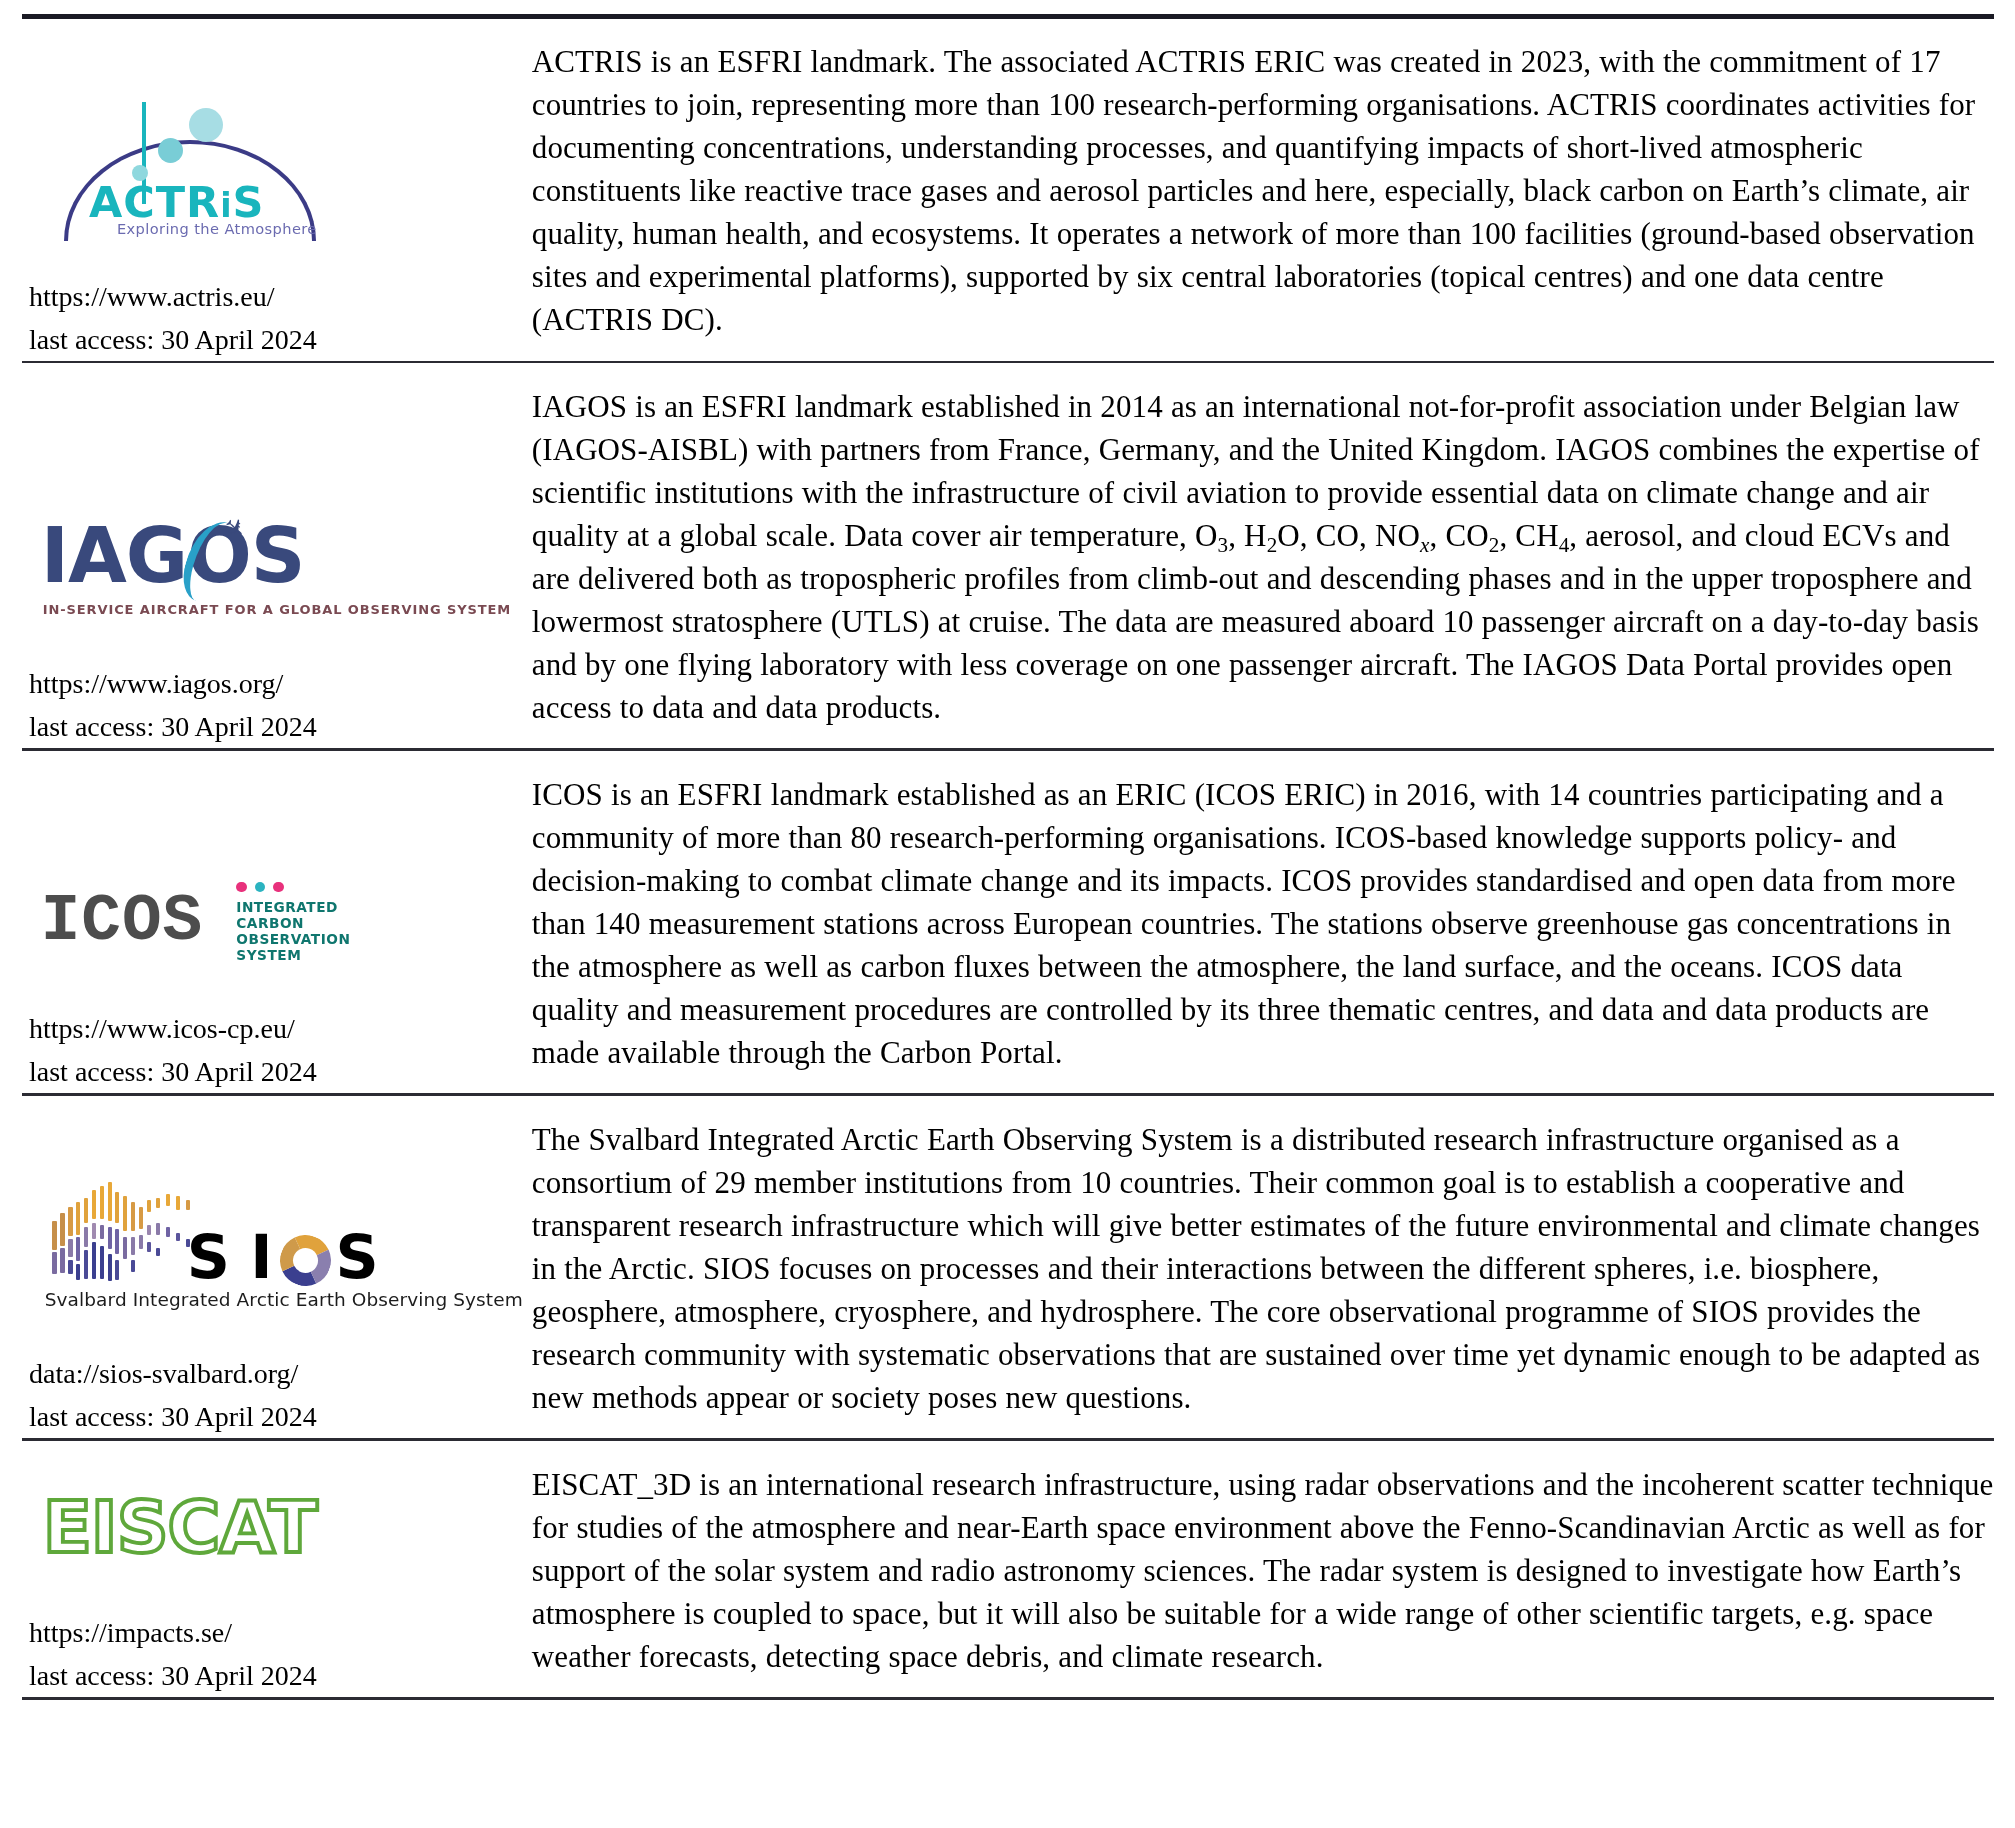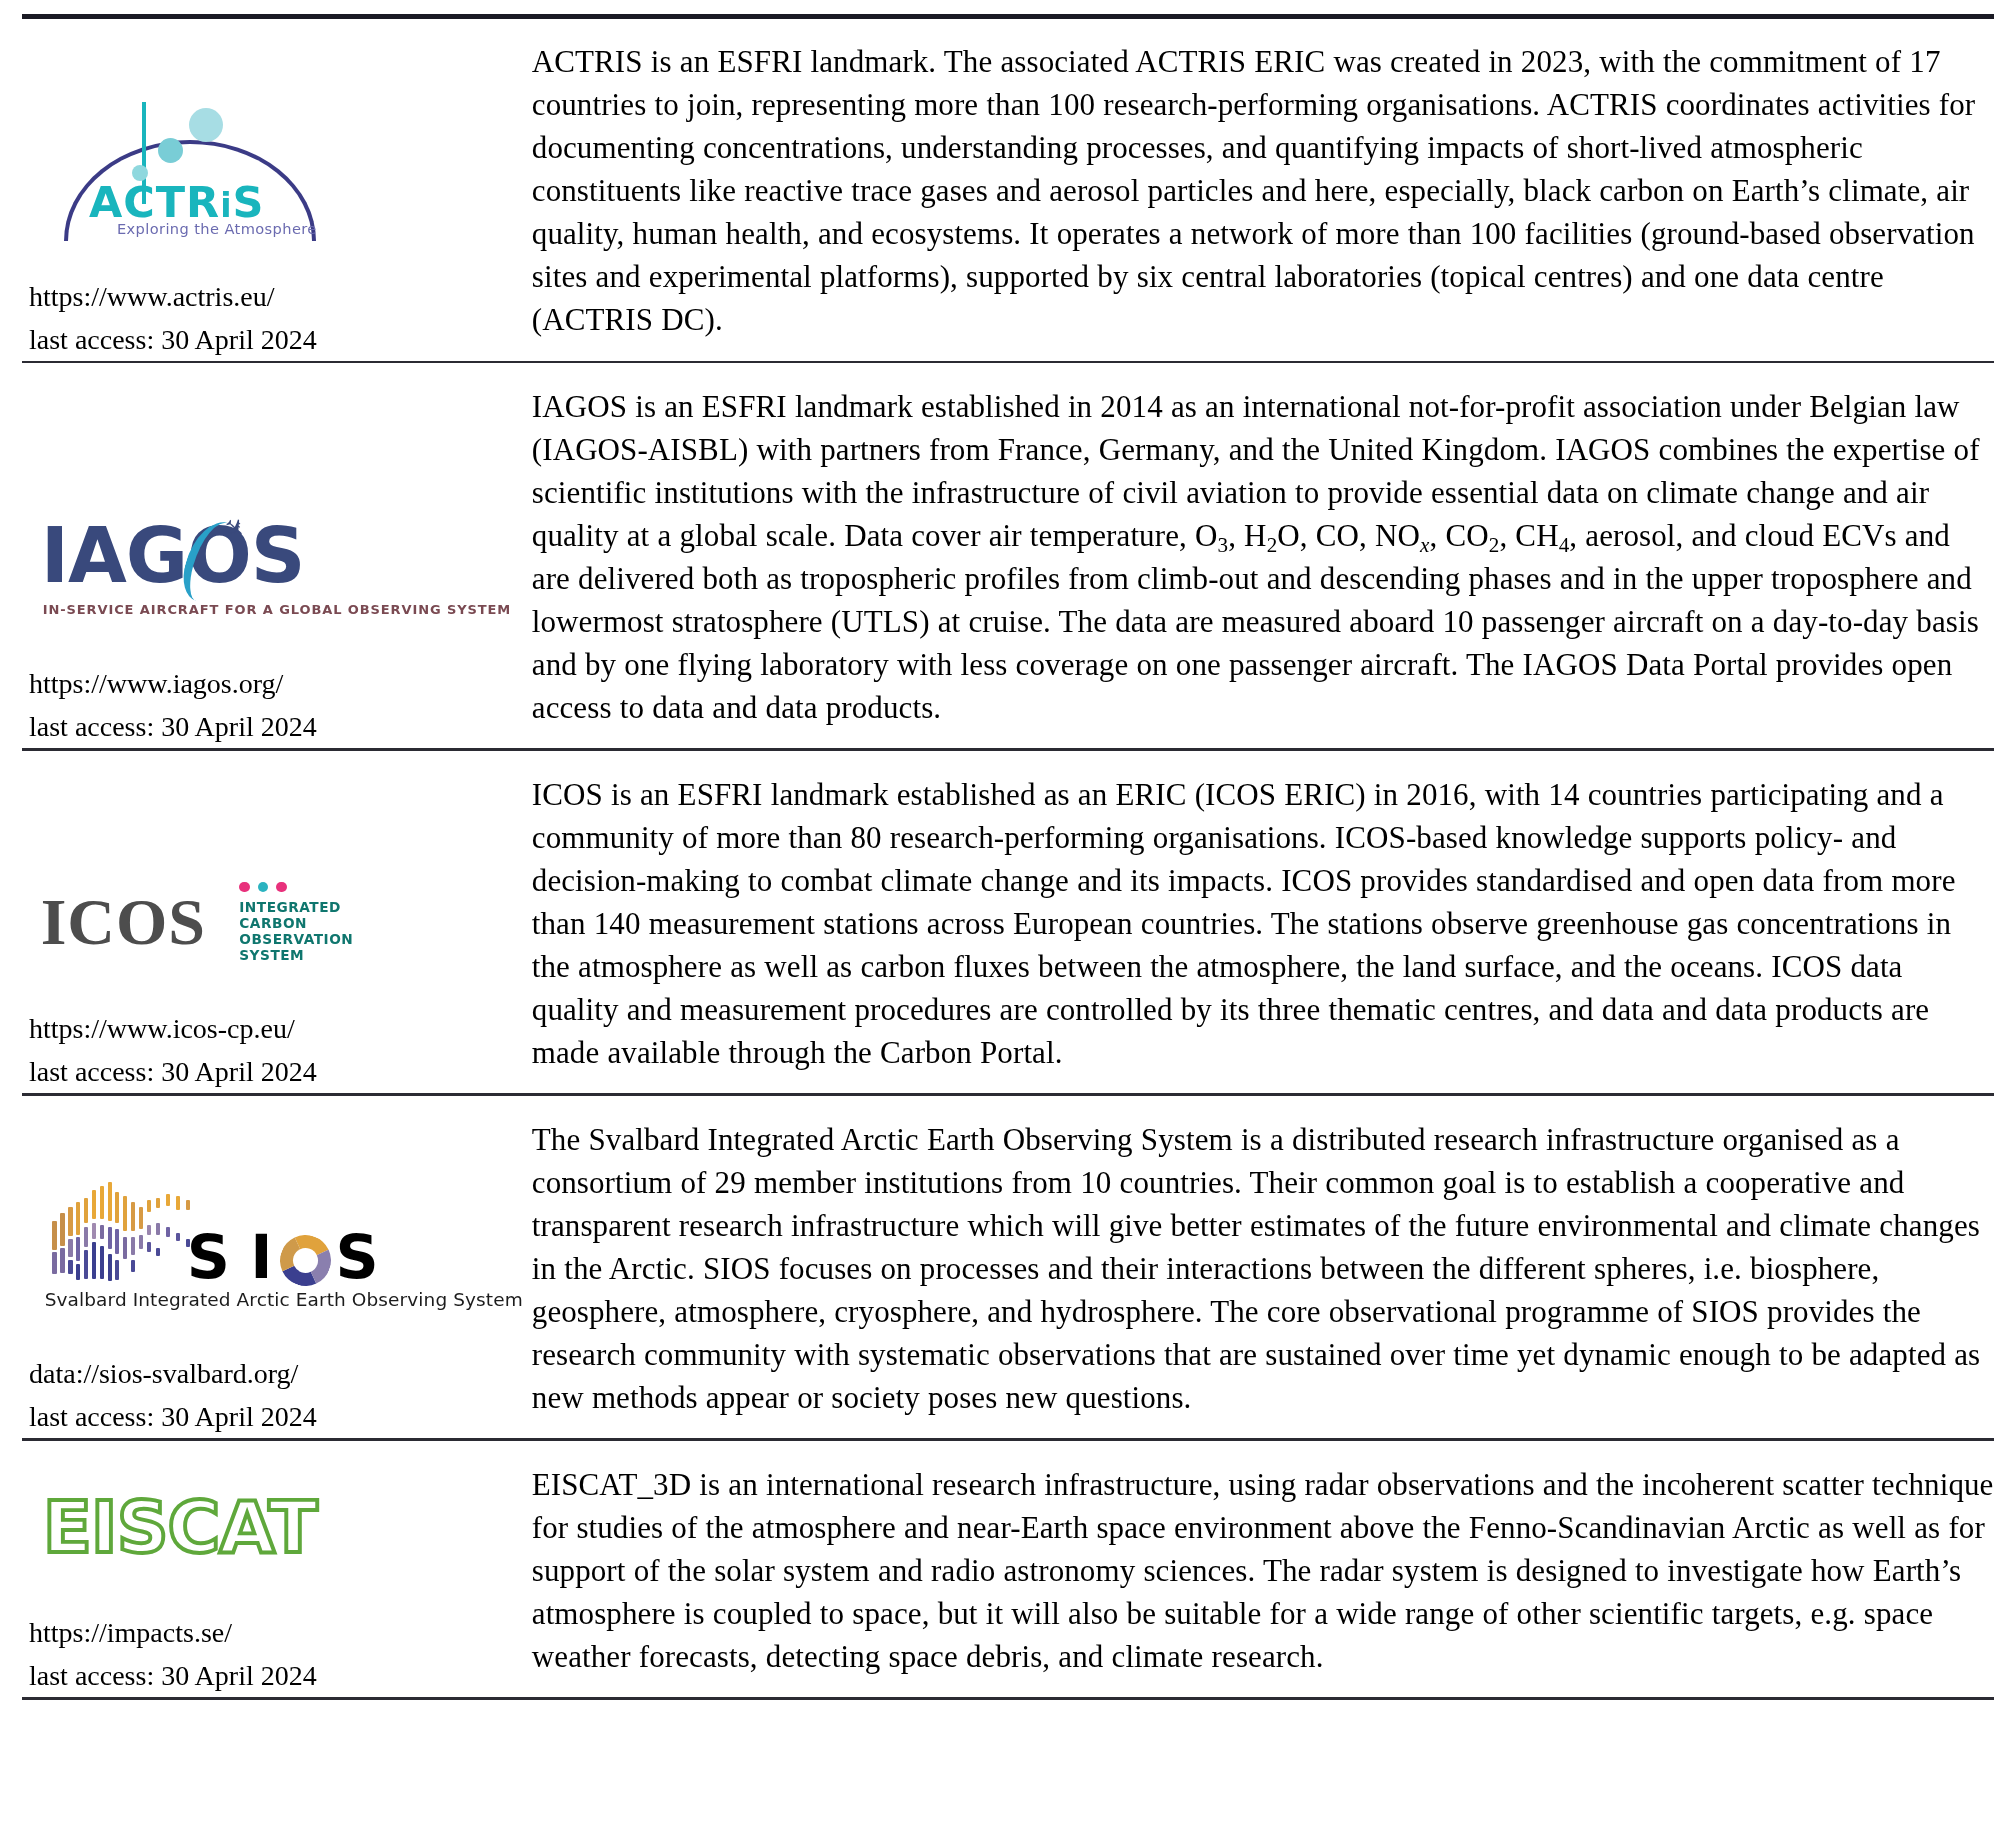--- a/index.html
+++ b/index.html
@@ -169,21 +169,21 @@
   
   .icos-logo {
     position: relative;
     width: 293px;
     height: 90px;
     margin-left: 7.8px;
     display: flex;
     align-items: center;
   }
   .icos-word {
-    font-family: Liberation Serif, serif;
+    font-family: Liberation Mono, monospace;
     font-weight: 700;
     font-size: 66px;
     color: #4d4d4d;
     letter-spacing: 1px;
     line-height: 1;
   }
   .icos-divider {
     width: 2.9px;
     height: 74px;
     background: #4d4d4d;

